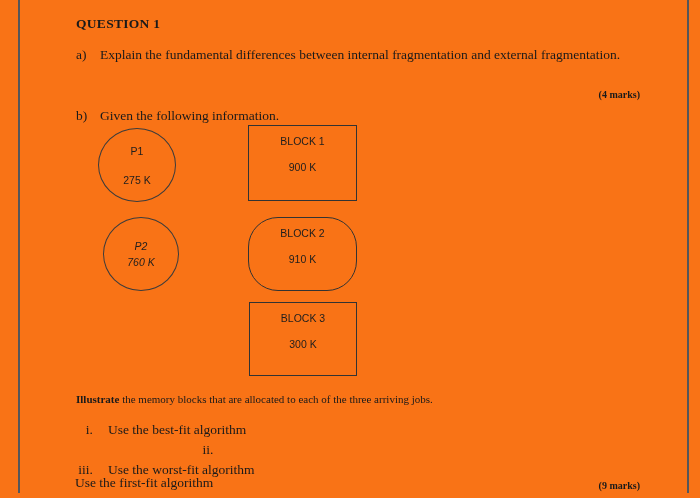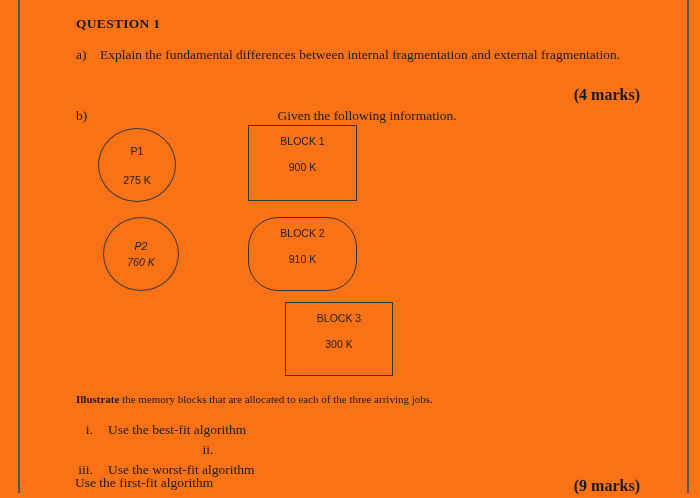--- a/index.html
+++ b/index.html
@@ -42,34 +42,33 @@
     display: flex;
     align-items: flex-start;
     font-size: 13.5px;
     line-height: 21px;
   }
   .item .enum {
     flex: 0 0 24px;
   }
   .item .itext {
     flex: 1 1 auto;
-    text-align: center;
   }
   .item .itext.justify {
     text-align: justify;
   }
   .item-a { top: 44px; }
   .item-b { top: 105px; }
 
   .marks {
     position: absolute;
     left: 76px;
     width: 564px;
     text-align: right;
-    font-size: 16px;
+    font-size: 10px;
     font-weight: bold;
     line-height: 14px;
   }
   .marks-a { top: 88px; }
   .marks-b { top: 479px; }
 
   
   .shape {
     position: absolute;
     display: flex;
@@ -90,21 +89,21 @@
   .circle.c2 { left: 103px; top: 217px; width: 76px; height: 74px; gap: 4px; font-style: italic; }
   .circle.c3 { left: 102px; top: 303px; width: 76px; height: 73px; gap: 4px; }
 
   .block {
     border: 1.5px solid #333333;
     padding-top: 9px;
     gap: 14px;
   }
   .block.b1 { left: 248px; top: 125px; width: 109px; height: 76px; }
   .block.b2 { left: 248px; top: 217px; width: 109px; height: 74px; border-radius: 30px; }
-  .block.b3 { left: 249px; top: 302px; width: 108px; height: 74px; margin-left: 36px; }
+  .block.b3 { left: 249px; top: 302px; width: 108px; height: 74px; }
 
   .instruction {
     position: absolute;
     left: 76px;
     top: 392px;
     width: 560px;
     font-size: 11px;
     line-height: 15px;
   }
   .instruction .bold { font-weight: bold; }

